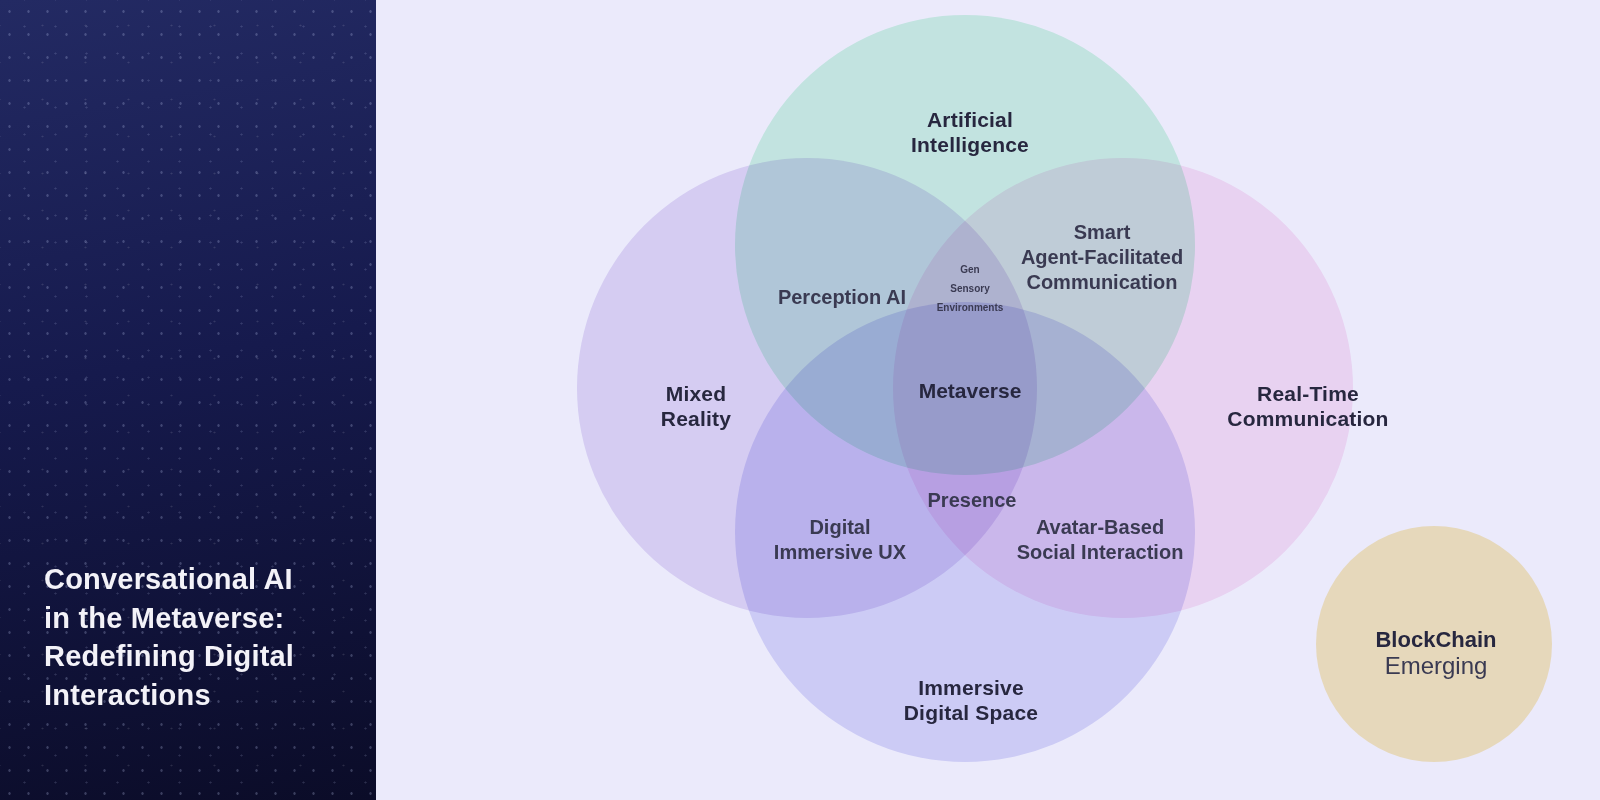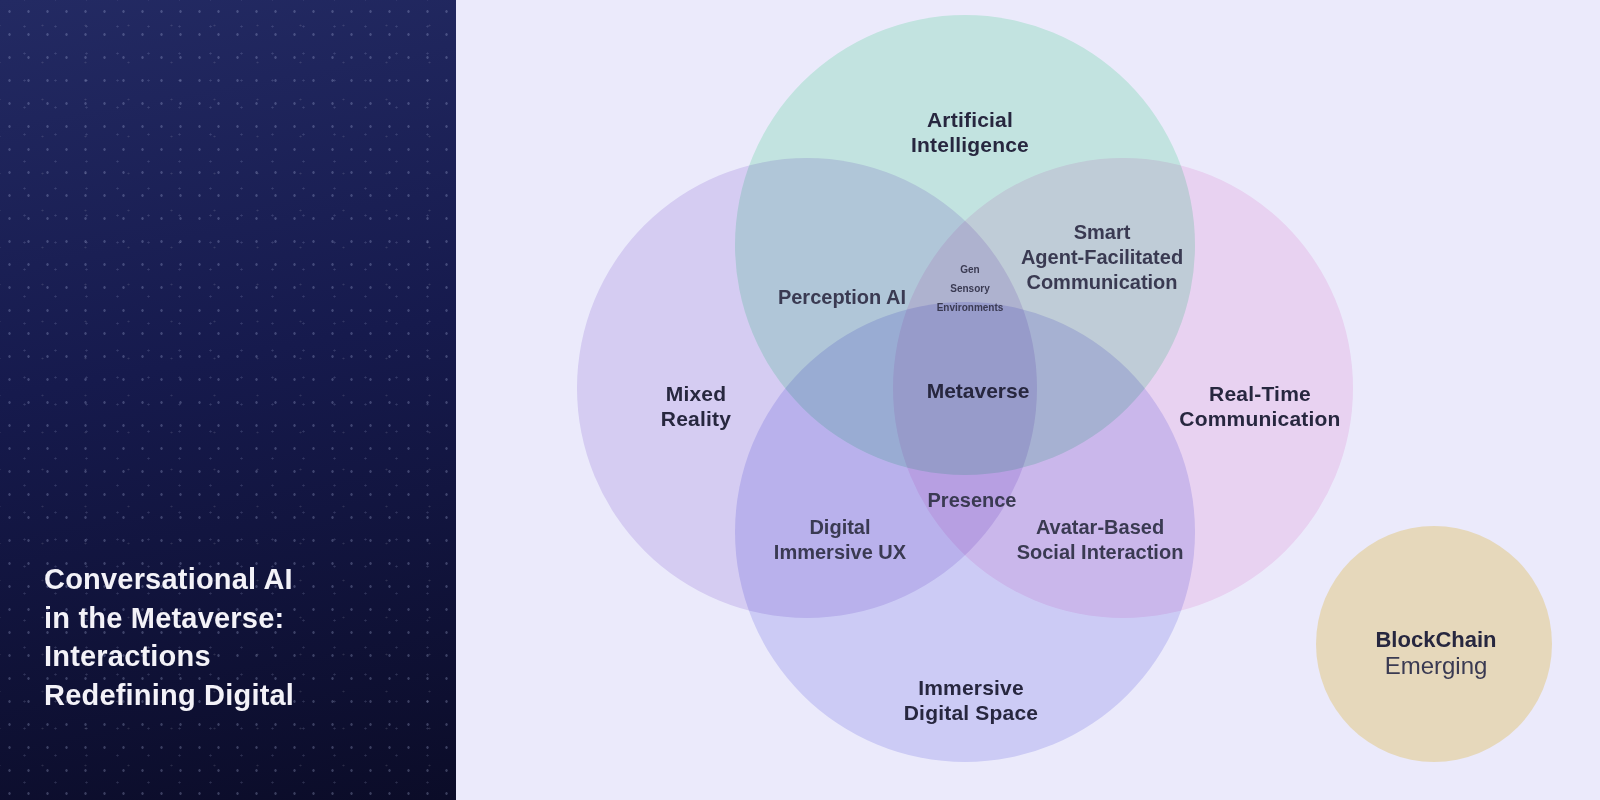--- a/index.html
+++ b/index.html
@@ -9,21 +9,21 @@
     background:var(--background,#ebeafb);
   }
   .slide{position:relative;width:1600px;height:800px;}
 
   
   .venn-svg{position:absolute;inset:0;isolation:isolate;}
   .venn-svg circle.set{mix-blend-mode:multiply;}
 
   
   .sidebar{
-    position:absolute;left:0;top:0;width:456px;height:800px;z-index:3;
+    position:absolute;left:0;top:0;width:376px;height:800px;z-index:3;
     background-image:
       radial-gradient(rgba(190,200,240,.26) .8px, transparent 1.5px),
       radial-gradient(rgba(190,200,240,.18) .8px, transparent 1.5px),
       radial-gradient(rgba(255,255,255,.12) .7px, transparent 1.4px),
       linear-gradient(170deg, var(--sidebar-top,#232a63) 0%, #161a4d 45%, var(--sidebar-bottom,#0b0c28) 100%);
     background-size:19px 23px, 31px 27px, 43px 37px, 100% 100%;
     background-position:0 0, 9px 13px, 21px 7px, 0 0;
   }
   .sidebar-title{
     position:absolute;left:44px;top:560px;width:320px;
@@ -34,21 +34,21 @@
   
   .labels{position:absolute;inset:0;z-index:2;}
   .vlabel{
     position:absolute;transform:translate(-50%,-50%);
     text-align:center;white-space:nowrap;
   }
   .vlabel .ln{display:block;}
   .set-label{font-weight:700;font-size:21px;line-height:25px;color:var(--label-dark,#27273f);letter-spacing:.2px;margin-top:8px;}
   .overlap-label{font-weight:700;font-size:20px;line-height:25px;color:var(--label-regular,#3a3a52);}
   .overlap-label.small{font-size:10px;line-height:19px;}
-  .overlap-label.bold-center{font-weight:700;font-size:21px;color:var(--label-dark,#27273f);margin-left:8px;}
+  .overlap-label.bold-center{font-weight:700;font-size:21px;color:var(--label-dark,#27273f);}
   .bc-title{font-weight:700;font-size:22px;line-height:28px;color:var(--label-dark,#27273f);}
   .bc-sub{font-weight:400;font-size:24px;line-height:24px;color:var(--label-regular,#3a3a52);}
 </style>
 </head>
 <body>
 
 <div class="slide">
 
   <svg class="venn-svg" width="1600" height="800" viewBox="0 0 1600 800" xmlns="http://www.w3.org/2000/svg">
     <rect x="0" y="0" width="1600" height="800" fill="#ebeafb"></rect>
@@ -84,21 +84,21 @@
 
     <div class="vlabel set-label" style="left:696px;top:398px;">
       <span class="ln">Mixed</span>
       <span class="ln">Reality</span>
     </div>
 
     <div class="vlabel overlap-label bold-center" style="left:970px;top:390px;">
       <span class="ln">Metaverse</span>
     </div>
 
-    <div class="vlabel set-label" style="left:1260px;top:398px;">
+    <div class="vlabel set-label" style="left:1308px;top:398px;">
       <span class="ln">Real-Time</span>
       <span class="ln">Communication</span>
     </div>
 
     <div class="vlabel overlap-label" style="left:972px;top:492px;margin-top:8px;">
       <span class="ln">Presence</span>
     </div>
 
     <div class="vlabel overlap-label" style="left:840px;top:540px;">
       <span class="ln">Digital</span>
@@ -119,18 +119,18 @@
       <span class="ln bc-title">BlockChain</span>
       <span class="ln bc-sub">Emerging</span>
     </div>
 
   </div>
 
   <div class="sidebar">
     <div class="sidebar-title">
       <div>Conversational AI</div>
       <div>in the Metaverse:</div>
+      <div>Redefining Digital</div>
       <div>Interactions</div>
-      <div>Redefining Digital</div>
     </div>
   </div>
 
 </div>
 
 </body></html>

